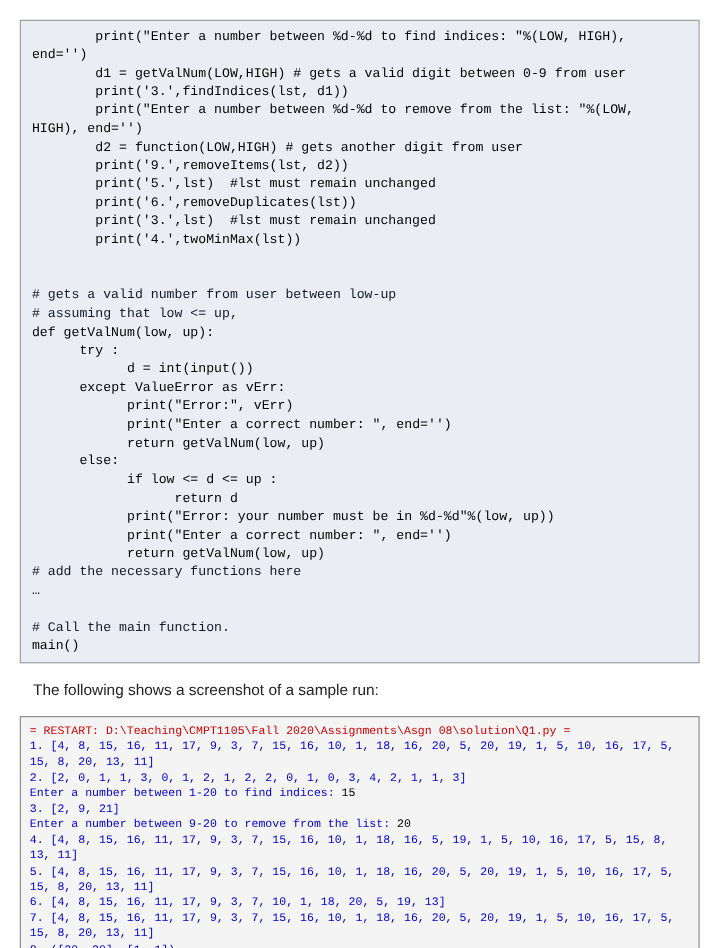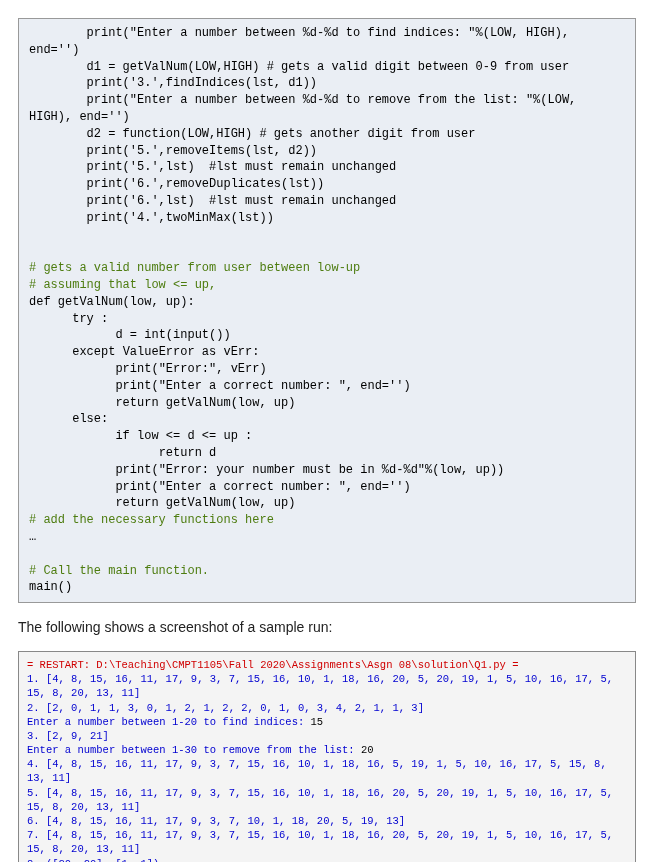--- a/index.html
+++ b/index.html
@@ -14,25 +14,25 @@
       background: #eaeef4;
       border: 1px solid #999;
       padding: 6px 10px;
       font-family: "Courier New", monospace;
       font-size: 12px;
       line-height: 1.4;
       white-space: pre-wrap;
       margin-bottom: 16px;
     }
     .code-block .black { color: #000; }
-    .code-block .red { color: #4d7c0f; text-align: center; }
+    .code-block .red { color: #0f172a; text-align: center; }
     .caption {
       font-size: 14px;
       color: #222;
-      margin: 16px 0;
+      margin: 16px 12px;
     }
     .console-block {
       background: #f4f4f4;
       border: 1px solid #888;
       padding: 6px 8px;
       font-family: "Courier New", monospace;
       font-size: 10.5px;
       line-height: 1.35;
       white-space: pre-wrap;
       word-break: break-word;
@@ -42,24 +42,24 @@
     .console-block .red { color: #d00000; }
   </style>
 </head>
 <body>
 
 <div class="code-block"><span class="black">        print("Enter a number between %d-%d to find indices: "%(LOW, HIGH), end='')</span>
 <span class="black">        d1 = getValNum(LOW,HIGH) # gets a valid digit between 0-9 from user</span>
 <span class="black">        print('3.',findIndices(lst, d1))</span>
 <span class="black">        print("Enter a number between %d-%d to remove from the list: "%(LOW, HIGH), end='')</span>
 <span class="black">        d2 = function(LOW,HIGH) # gets another digit from user</span>
-<span class="black">        print('5.',removeItems(lst, d2))</span>
+<span class="black">        print('9.',removeItems(lst, d2))</span>
 <span class="black">        print('5.',lst)  #lst must remain unchanged</span>
 <span class="black">        print('6.',removeDuplicates(lst))</span>
-<span class="black">        print('6.',lst)  #lst must remain unchanged</span>
+<span class="black">        print('3.',lst)  #lst must remain unchanged</span>
 <span class="black">        print('4.',twoMinMax(lst))</span>
 <span class="black"></span>
 <span class="black"></span>
 <span class="red"># gets a valid number from user between low-up</span>
 <span class="red"># assuming that low &lt;= up,</span>
 <span class="black">def getValNum(low, up):</span>
 <span class="black">      try :</span>
 <span class="black">            d = int(input())</span>
 <span class="black">      except ValueError as vErr:</span>
 <span class="black">            print("Error:", vErr)</span>
@@ -77,21 +77,21 @@
 <span class="red"># Call the main function.</span>
 <span class="black">main()</span></div>
 
 <div class="caption">The following shows a screenshot of a sample run:</div>
 
 <div class="console-block"><span class="red">= RESTART: D:\Teaching\CMPT1105\Fall 2020\Assignments\Asgn 08\solution\Q1.py =</span>
 <span class="blue">1. [4, 8, 15, 16, 11, 17, 9, 3, 7, 15, 16, 10, 1, 18, 16, 20, 5, 20, 19, 1, 5, 10, 16, 17, 5, 15, 8, 20, 13, 11]</span>
 <span class="blue">2. [2, 0, 1, 1, 3, 0, 1, 2, 1, 2, 2, 0, 1, 0, 3, 4, 2, 1, 1, 3]</span>
 <span class="blue">Enter a number between 1-20 to find indices: </span><span class="black">15</span>
 <span class="blue">3. [2, 9, 21]</span>
-<span class="blue">Enter a number between 1-30 to remove from the list: </span><span class="black">20</span>
+<span class="blue">Enter a number between 9-20 to remove from the list: </span><span class="black">20</span>
 <span class="blue">4. [4, 8, 15, 16, 11, 17, 9, 3, 7, 15, 16, 10, 1, 18, 16, 5, 19, 1, 5, 10, 16, 17, 5, 15, 8, 13, 11]</span>
 <span class="blue">5. [4, 8, 15, 16, 11, 17, 9, 3, 7, 15, 16, 10, 1, 18, 16, 20, 5, 20, 19, 1, 5, 10, 16, 17, 5, 15, 8, 20, 13, 11]</span>
 <span class="blue">6. [4, 8, 15, 16, 11, 17, 9, 3, 7, 10, 1, 18, 20, 5, 19, 13]</span>
 <span class="blue">7. [4, 8, 15, 16, 11, 17, 9, 3, 7, 15, 16, 10, 1, 18, 16, 20, 5, 20, 19, 1, 5, 10, 16, 17, 5, 15, 8, 20, 13, 11]</span>
 <span class="blue">8. ([20, 20], [1, 1])</span>
 
 
 
 
 

